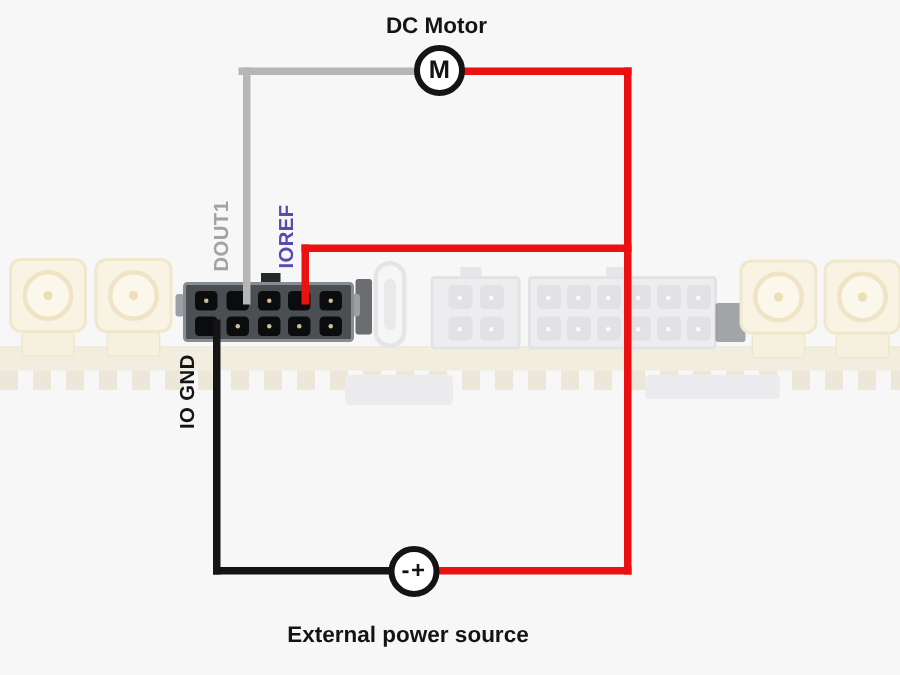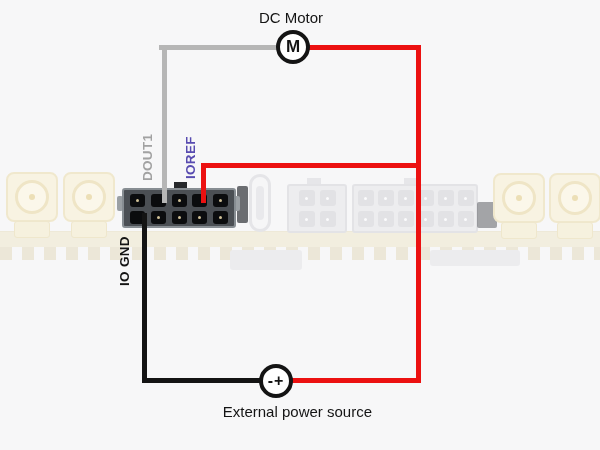--- a/index.html
+++ b/index.html
@@ -53,23 +53,23 @@
 
   
   .node{position:absolute;width:34px;height:34px;border-radius:50%;background:#fff;
     border:4px solid #141414;z-index:4;display:flex;align-items:center;justify-content:center;
     font-weight:800;color:var(--text)}
   #motor-node{left:276px;top:30px;font-size:17px}
   #power-node{left:259px;top:364px;font-size:16px;letter-spacing:1px}
   #power-node .sym{line-height:1}
 
   
-  .lbl{position:absolute;z-index:5;font-weight:400;color:var(--text);white-space:nowrap}
+  .lbl{position:absolute;z-index:5;font-weight:700;color:var(--text);white-space:nowrap}
   #dc-motor-label{left:241px;top:9px;width:100px;text-align:center;font-size:15px}
-  #ext-power-label{left:172px;top:403px;width:200px;text-align:right;font-size:15px}
+  #ext-power-label{left:172px;top:415px;width:200px;text-align:center;font-size:15px}
   .vlbl{position:absolute;z-index:5;font-weight:800;font-size:13.5px;height:16px;
     transform:rotate(-90deg);transform-origin:center;letter-spacing:.3px}
   #dout1-label{left:116px;top:141px;width:64px;color:var(--label-dout1);text-align:left}
   #ioref-label{left:166px;top:146px;width:50px;color:var(--label-ioref);text-align:left}
   #iognd-label{left:97px;top:250px;width:56px;color:var(--text);text-align:left}
 </style>
 </head>
 <body>
 
 <div id="board">

